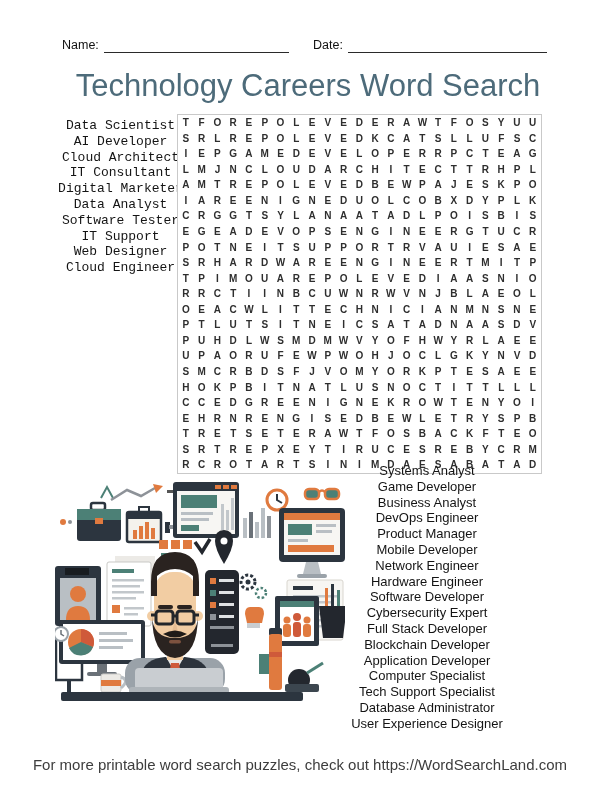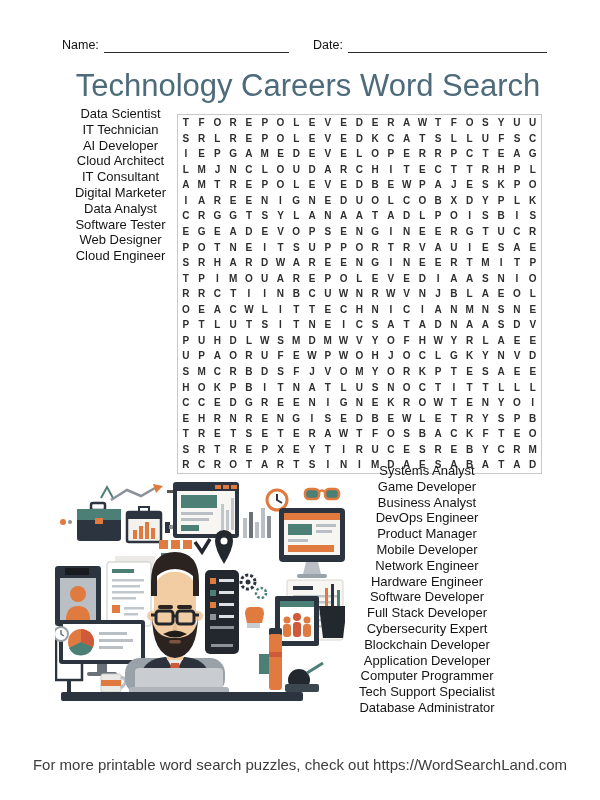--- a/index.html
+++ b/index.html
@@ -22,21 +22,21 @@
   #name-field{left:62px; width:227px;}
   #date-field{left:313px; width:234px;}
   
   .title{
     position:absolute; top:66px; left:8px; width:600px; text-align:center;
     font-size:31px; line-height:40px; color:var(--title); font-weight:400;
   }
   
   .word-list{position:absolute; text-align:center; font-size:13px; color:#141414;}
   .word-list .word{line-height:15.8px; white-space:nowrap;}
-  #word-list-left{left:33px; top:106px; width:175px;}
+  #word-list-left{left:33px; top:118px; width:175px;font-family:Liberation Mono, monospace;}
   #word-list-right{left:327px; top:463px; width:200px;}
   
   .grid{
     position:absolute; left:177px; top:114px;
     border:1px solid var(--grid_border); background:#fff;
   }
   .grid-row{display:flex;}
   .grid-cell{
     width:15.78px; height:15.57px; line-height:15.8px; text-align:center;
     font-size:10px; font-weight:700; color:var(--letters);
@@ -62,27 +62,27 @@
     <div class="fill-field" id="date-field">
       <span class="lbl">Date:</span>
       <span class="line"></span>
     </div>
   </div>
 
   <div class="title">Technology Careers Word Search</div>
 
   <div class="word-list" id="word-list-left">
       <div class="word">Data Scientist</div>
-      <div class="word">IT Technician</div>
       <div class="word">AI Developer</div>
       <div class="word">Cloud Architect</div>
       <div class="word">IT Consultant</div>
       <div class="word">Digital Marketer</div>
       <div class="word">Data Analyst</div>
       <div class="word">Software Tester</div>
+      <div class="word">IT Support</div>
       <div class="word">Web Designer</div>
       <div class="word">Cloud Engineer</div>
     </div>
 
   <div class="grid">
       <div class="grid-row">
         <span class="grid-cell">T</span>
         <span class="grid-cell">F</span>
         <span class="grid-cell">O</span>
         <span class="grid-cell">R</span>
@@ -661,27 +661,28 @@
   <div class="word-list" id="word-list-right">
       <div class="word">Systems Analyst</div>
       <div class="word">Game Developer</div>
       <div class="word">Business Analyst</div>
       <div class="word">DevOps Engineer</div>
       <div class="word">Product Manager</div>
       <div class="word">Mobile Developer</div>
       <div class="word">Network Engineer</div>
       <div class="word">Hardware Engineer</div>
       <div class="word">Software Developer</div>
+      <div class="word">Cybersecurity Expert</div>
       <div class="word">Full Stack Developer</div>
-      <div class="word">Cybersecurity Expert</div>
       <div class="word">Blockchain Developer</div>
       <div class="word">Application Developer</div>
-      <div class="word">Computer Programmer</div>
+      <div class="word">Computer Specialist</div>
       <div class="word">Tech Support Specialist</div>
       <div class="word">Database Administrator</div>
+      <div class="word">User Experience Designer</div>
     </div>
 
   <svg class="illus" viewBox="0 0 290 220">
 
     <g>
       <path d="M46,16 L52,5 L58,16" stroke="#4c8076" stroke-width="2" fill="none"></path>
       <polyline points="56,18 72,8 86,14 100,6" stroke="#8d9298" stroke-width="2.5" fill="none"></polyline>
       <polygon points="98,2 108,4 101,11" fill="#e07a3f"></polygon>
       <rect x="112" y="8" width="7" height="3" fill="#555"></rect>
       <rect x="122" y="8" width="4" height="3" fill="#999"></rect>

